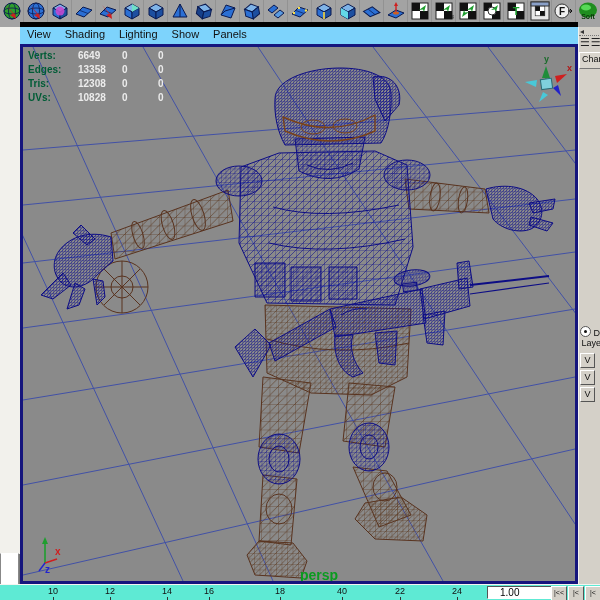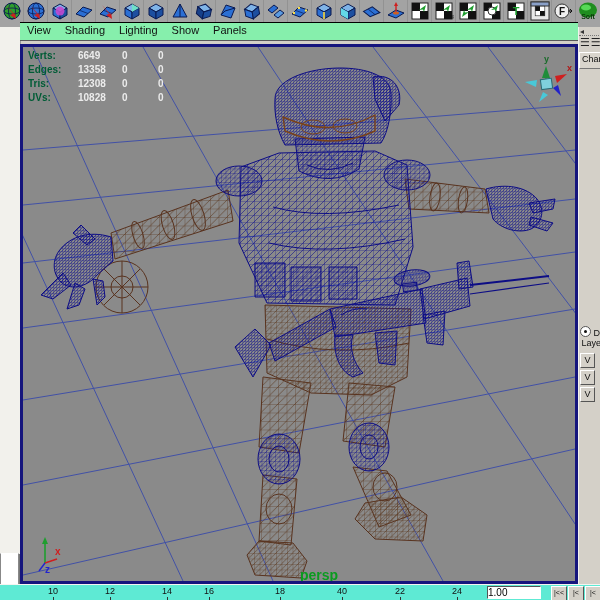--- a/index.html
+++ b/index.html
@@ -10,21 +10,21 @@
   
   #shelf{left:0;top:0;width:600px;height:27px;background:#a3a3a3;border-bottom:1px solid #6e6e6e;white-space:nowrap;overflow:hidden;}
   .shelf-cell{display:inline-block;width:23px;height:26px;margin:0;border-right:1px solid #929292;vertical-align:top;padding:0;}
   .shelf-cell svg{display:block;margin:1px auto 0 auto;}
 
   
   #left-strip{left:0;top:27px;width:20px;height:573px;background:#f2f1ec;border-right:1px solid #9a9a9a;}
   #left-box{left:0;top:526px;width:17px;height:36px;background:#ffffff;border:1px solid #888;border-top-color:#fff;box-shadow:1px 1px 0 #777;}
 
   
-  #menubar{left:20px;top:22px;width:558px;height:17px;background:#86efac;border-top:1px solid #000000;border-bottom:1px solid #58585a;font-size:11px;color:#111;}
+  #menubar{left:20px;top:22px;width:558px;height:17px;background:#7dd3fc;border-top:5px solid #000000;border-bottom:1px solid #58585a;font-size:11px;color:#111;}
   .menu-item{display:inline-block;padding:1px 7px 0 7px;cursor:default;}
   #viewport{left:20px;top:44px;width:552px;height:534px;background:#8a8a8a;border:3px solid #15157d;overflow:hidden;}
   #scene{position:absolute;left:0;top:0;}
 
   
   #hud{left:5px;top:2px;font-size:10px;font-weight:bold;line-height:14px;}
   .hud-row{height:14px;white-space:nowrap;}
   .hud-label{display:inline-block;width:44px;color:#005c36;}
   .hud-v1{display:inline-block;width:44px;color:#ececec;margin-left:6px;}
   .hud-v2{display:inline-block;width:36px;color:#ececec;}
@@ -43,21 +43,21 @@
   .rp-radio{display:inline-block;width:9px;height:9px;border-radius:50%;border:1px solid #555;background:#fff;position:relative;top:1px;}
   .rp-radio i{display:block;width:3px;height:3px;border-radius:50%;background:#111;margin:3px auto;}
   .rp-layers{height:13px;padding-left:1px;white-space:nowrap;text-align:right;}
   .layer-row{height:15px;margin:2px 0 0 1px;white-space:nowrap;}
   .v-btn{display:inline-block;width:13px;height:13px;background:#d4d0c8;border:1px solid;border-color:#fff #555 #555 #fff;font-size:9px;text-align:center;line-height:12px;}
 
   
   #timeline{left:0;top:584px;width:600px;height:16px;background:#5eead4;border-top:1px solid #f5f4f0;font-size:9px;color:#111;}
   .tick{position:absolute;top:1px;width:20px;text-align:center;}
   .tick i{display:block;width:1px;height:4px;background:#333;margin:1px auto 0 auto;}
-  #frame-field{position:absolute;left:487px;top:1px;width:52px;height:11px;border:1px solid;border-color:#555 #fff #fff #555;background:#fff;font-size:10px;padding:0 0;font-family:"Liberation Sans",sans-serif;}
+  #frame-field{position:absolute;left:487px;top:1px;width:52px;height:11px;border:1px solid;border-color:#555 #fff #fff #555;background:#fff;font-size:10px;padding:0 12px;font-family:"Liberation Sans",sans-serif;}
   .pb-btn{position:absolute;top:1px;width:14px;height:13px;background:#d4d0c8;border:1px solid;border-color:#fff #555 #555 #fff;font-size:7px;text-align:center;line-height:12px;color:#111;overflow:hidden;}
 </style>
 </head>
 <body>
 
 <div id="screen">
 
   <svg width="0" height="0" style="position:absolute" aria-hidden="true">
     <defs>
       <symbol id="s-sph" viewBox="0 0 20 20">

